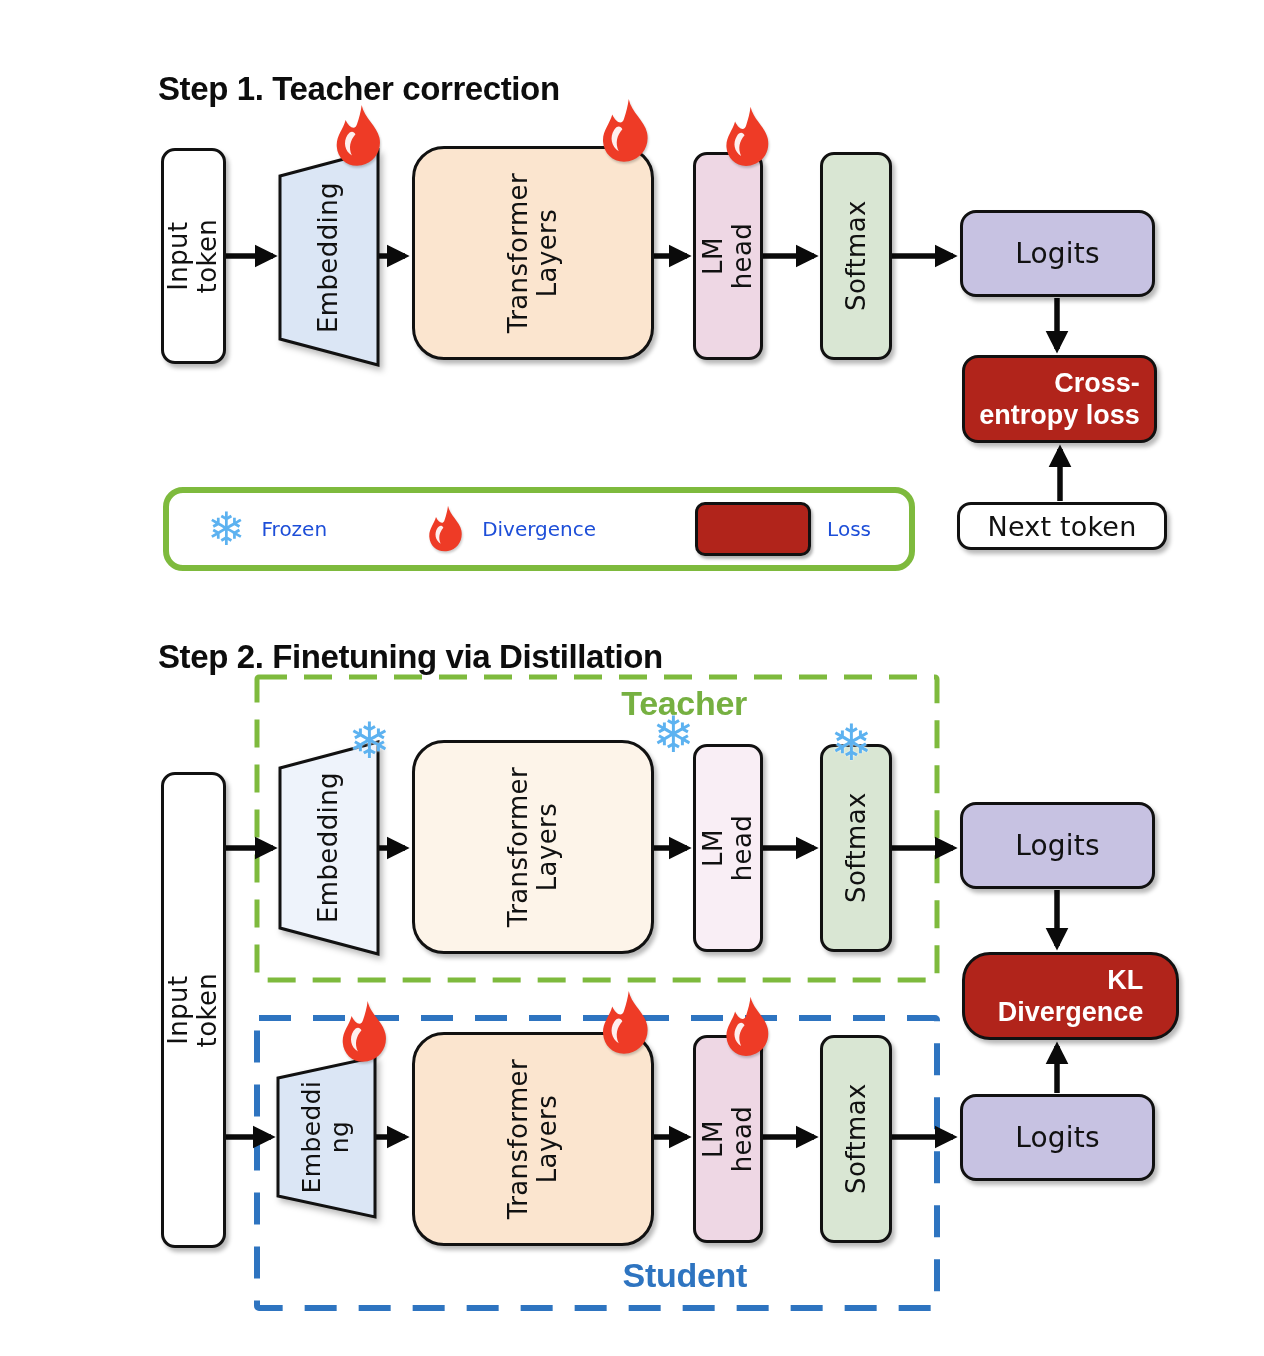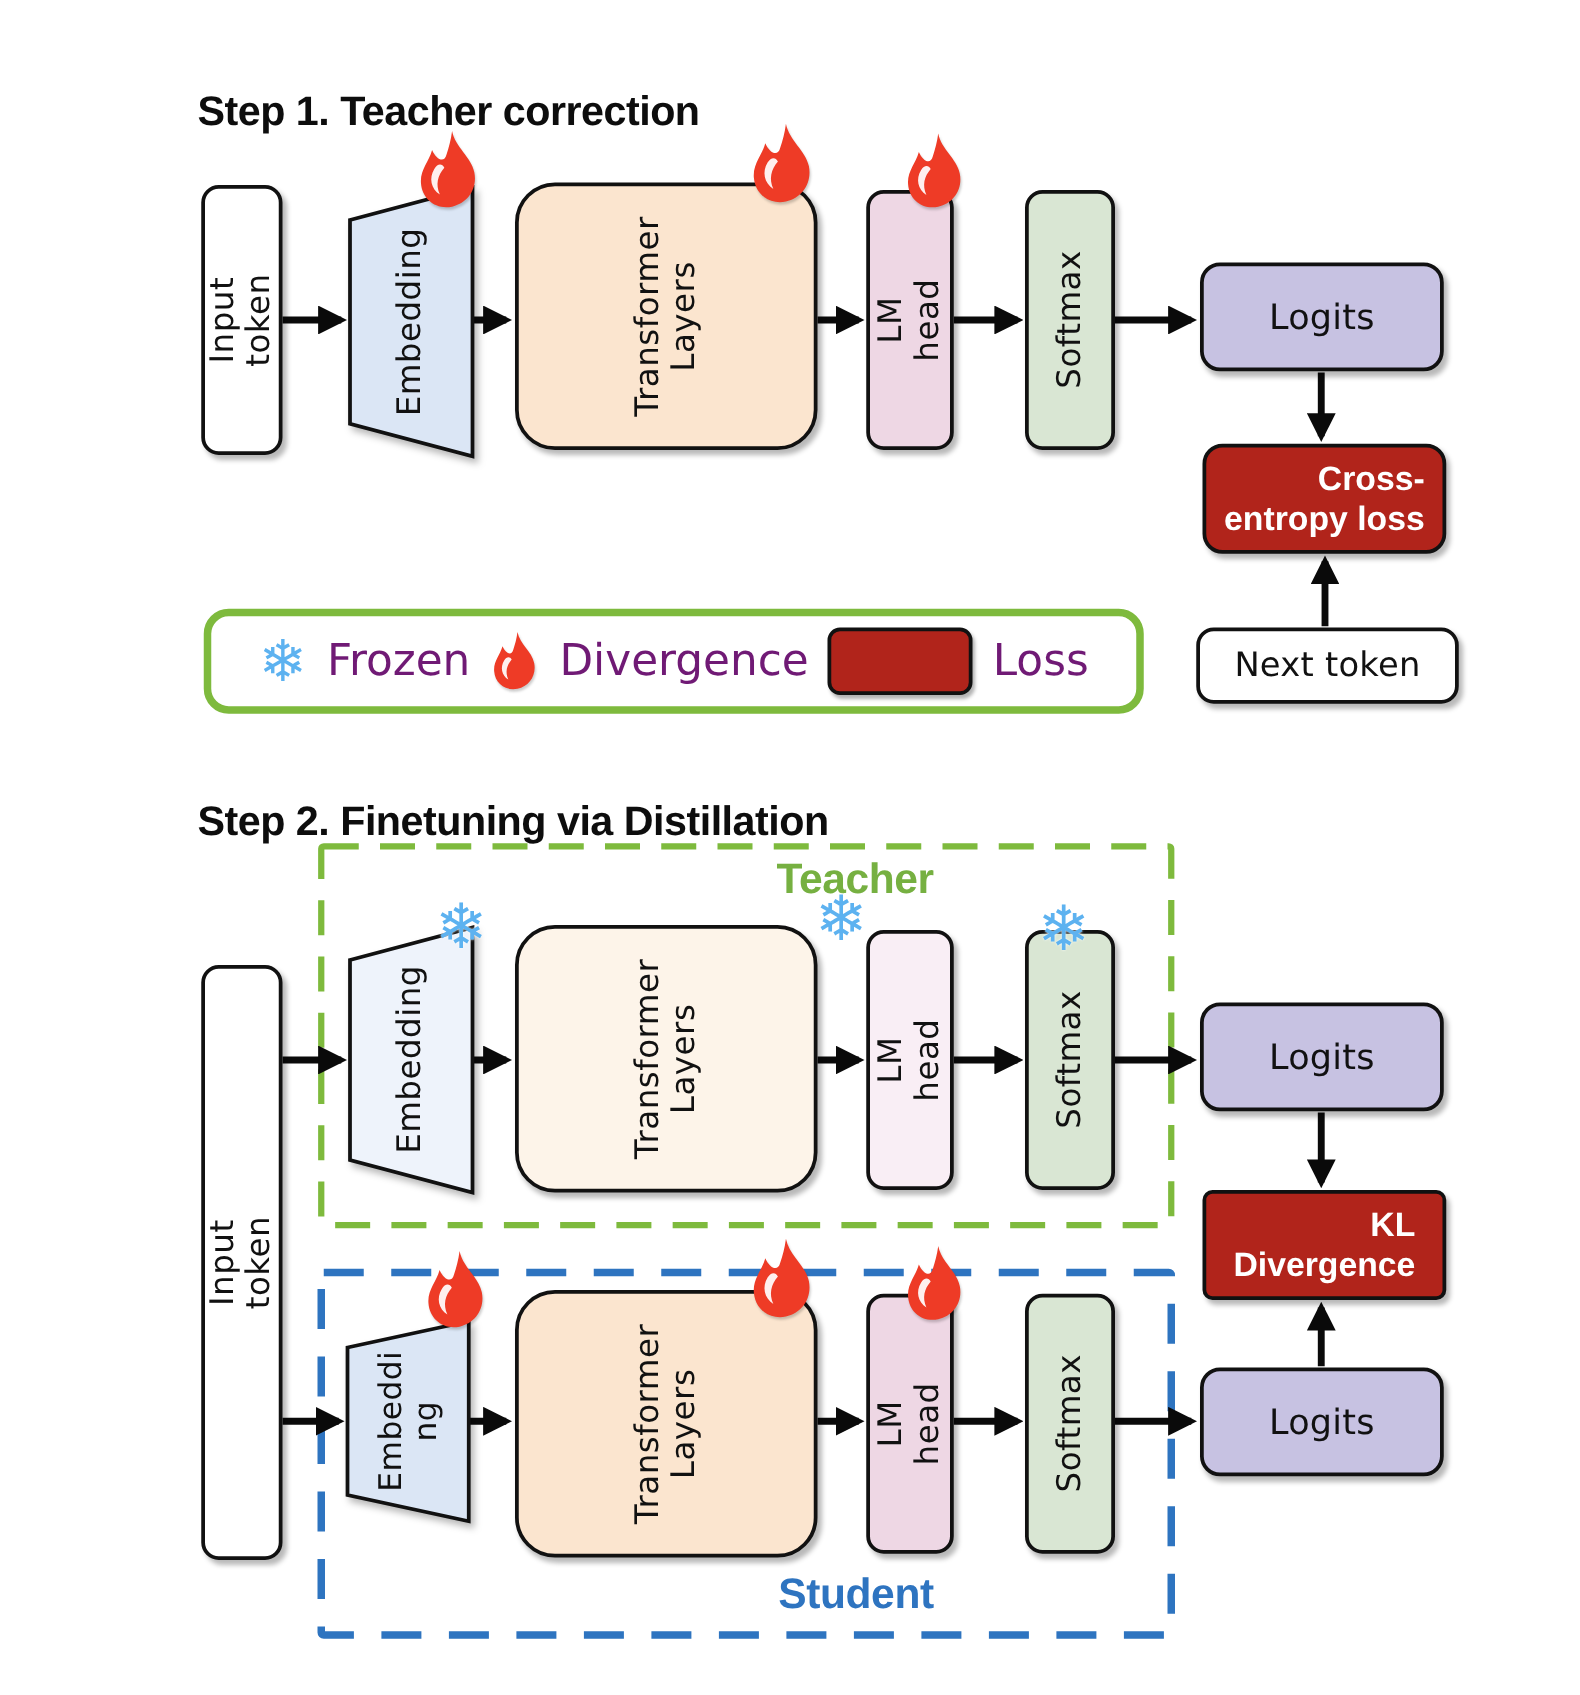--- a/index.html
+++ b/index.html
@@ -35,21 +35,21 @@
 
   .group-label{position:absolute;z-index:3;font-family:"Liberation Sans",sans-serif;font-weight:bold;
         font-size:34px;text-align:right;width:300px;letter-spacing:-0.3px;}
   #teacher-label{color:var(--teacher-green);}
   #student-label{color:var(--student-blue);}
 
   #legend{position:absolute;left:163px;top:487px;width:752px;height:84px;box-sizing:border-box;
         border:6px solid var(--legend-green);border-radius:20px;background:#fff;z-index:2;
         display:flex;align-items:center;justify-content:space-between;padding:0 38px;}
   .legend-group{display:flex;align-items:center;gap:16px;}
-  .legend-label{font-size:35px;color:#701a75;}
+  .legend-label{font-size:20px;color:#1d4ed8;}
   .legend-snow{position:static;font-size:46px;}
   .legend-flame{position:static;width:40px;height:56px;}
   #loss-swatch{width:116px;height:54px;box-sizing:border-box;border:3px solid #111;border-radius:10px;
         background:var(--loss-red);box-shadow:2px 3px 3px rgba(0,0,0,.3);}
 </style>
 </head>
 <body>
 
 <div id="canvas">
 
@@ -116,21 +116,21 @@
 
   <div class="node" style="left:960px;top:210px;width:195px;height:87px;border-radius:16px;--fill:var(--lavender);">
     <span class="htext" style="font-size:28px;">Logits</span>
   </div>
 
   <div class="node" style="left:962px;top:355px;width:195px;height:88px;border-radius:16px;--fill:var(--loss-red);">
     <span class="loss-text">Cross-
 entropy loss</span>
   </div>
 
-  <div class="node" style="left:957px;top:502px;width:210px;height:61px;border-radius:14px;--fill:#fff;">
+  <div class="node" style="left:957px;top:502px;width:210px;height:48px;border-radius:14px;--fill:#fff;">
     <span class="htext" style="font-size:27px;">Next token</span>
   </div>
 
   <div class="flame" style="left:332px;top:104px;width:54px;height:64px;">
     <svg viewBox="0 0 60 72">
         <path class="outer" d="M33 1 C36 16 50 24 53 38 C56 53 47 66 33 69 C18 72 6 62 5 48 C4 36 12 29 15 18 C19 27 26 30 28 22 C30 16 32 9 33 1 Z"></path>
         <path class="inner" d="M26 34 C20 41 18 49 22 58 C14 53 12 43 17 35 C20 30 24 30 26 34 Z"></path>
       </svg>
   </div>
   <div class="flame" style="left:598px;top:98px;width:56px;height:66px;">
@@ -194,21 +194,21 @@
   </div>
 
   <div class="node" style="left:960px;top:802px;width:195px;height:87px;border-radius:16px;--fill:var(--lavender);">
     <span class="htext" style="font-size:28px;">Logits</span>
   </div>
 
   <span class="snow" style="left:348px;top:716px;">❄</span>
   <span class="snow" style="left:652px;top:710px;">❄</span>
   <span class="snow" style="left:830px;top:718px;">❄</span>
 
-  <div class="node" style="left:962px;top:952px;width:195px;height:88px;border-radius:8px;--fill:var(--loss-red);">
+  <div class="node" style="left:962px;top:952px;width:217px;height:88px;border-radius:28px;--fill:var(--loss-red);">
     <span class="loss-text">KL
 Divergence</span>
   </div>
 
   <div class="node trap" style="left:278px;top:1057px;width:97px;height:160px;--fill:var(--blue-node);">
     <svg viewBox="0 0 97 160" preserveAspectRatio="none">
       <polygon points="0,21 97,0 97,160 0,139"></polygon>
     </svg>
     <span class="vtext" style="font-size:25px;">Embeddi
 ng</span>

